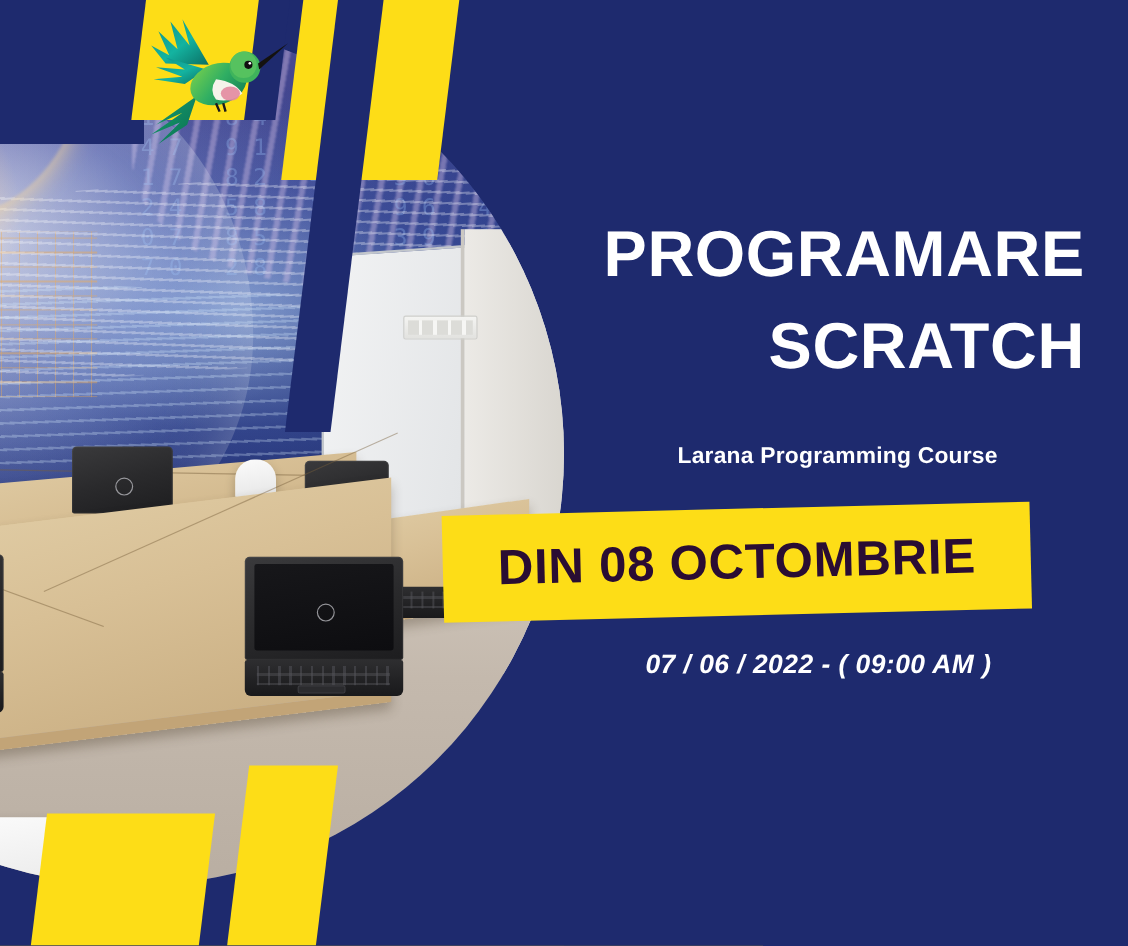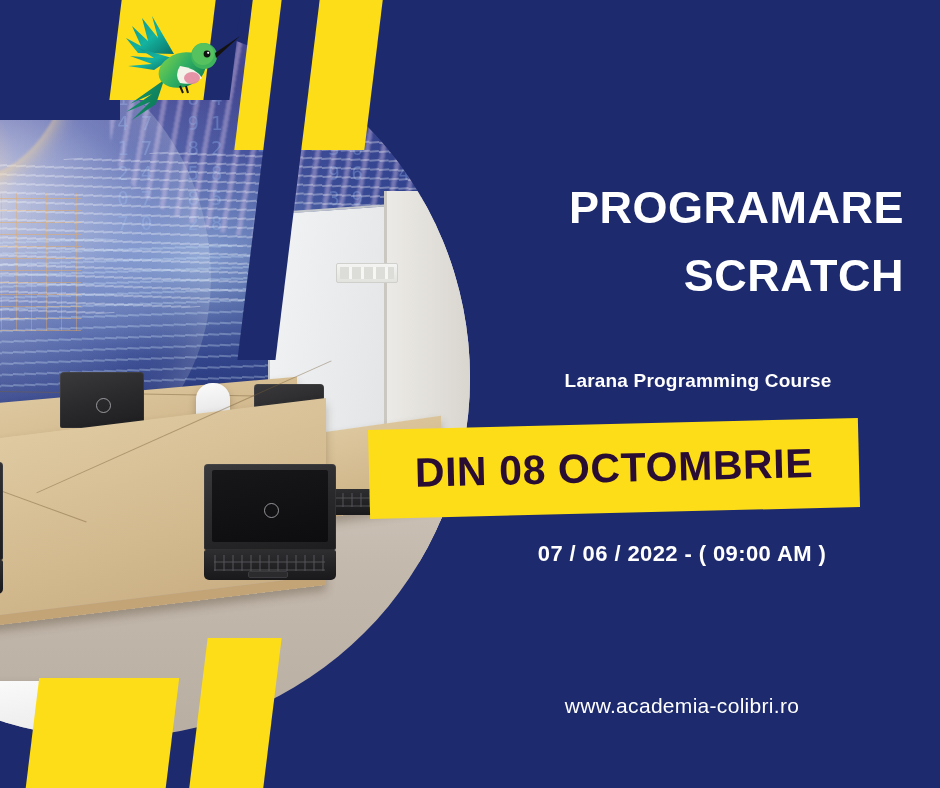--- a/index.html
+++ b/index.html
@@ -204,21 +204,21 @@
     text-align:center;
     color:#ffffff;
     font-size:30px; font-weight:400;
     letter-spacing:1.6px;
     white-space:nowrap;
   }
   .title {
     position:absolute; left:448px; right:36px; top:186px;
     text-align:right;
     color:#ffffff;
-    font-size:45px; font-weight:bold;
+    font-size:54px; font-weight:bold;
     line-height:.98; letter-spacing:.5px;
   }
   .title .l2 { display:block;margin-top:24px; }
   .subtitle {
     position:absolute; left:470px; right:46px; top:370px;
     text-align:center;
     color:#ffffff;
     font-size:19px; font-weight:bold;
     letter-spacing:.2px;
     padding-left:32px;
@@ -234,20 +234,21 @@
     color:#2A0D33;
     font-size:41px; font-weight:bold;
     letter-spacing:.6px; white-space:nowrap;
   }
   .datetime {
     position:absolute; left:470px; right:46px; top:541px;
     text-align:center;
     color:#ffffff;
     font-size:22px; font-weight:bold;
     letter-spacing:.4px;
+    font-style:italic;
   }
   .website {
     position:absolute; left:470px; right:46px; top:694px;
     text-align:center;
     color:#ffffff;
     font-size:21px; font-weight:400;
     letter-spacing:.3px;
   }
 </style>
 </head>
@@ -390,15 +391,14 @@
   </div>
 
   <div class="subtitle">Larana Programming Course</div>
 
   <div class="banner">
     <span>DIN 08 OCTOMBRIE</span>
   </div>
 
   <div class="datetime">07 / 06 / 2022 - ( 09:00 AM )</div>
 
-  <div class="website">www.academia-colibri.ro</div>
 
 </div>
 
 </body></html>

